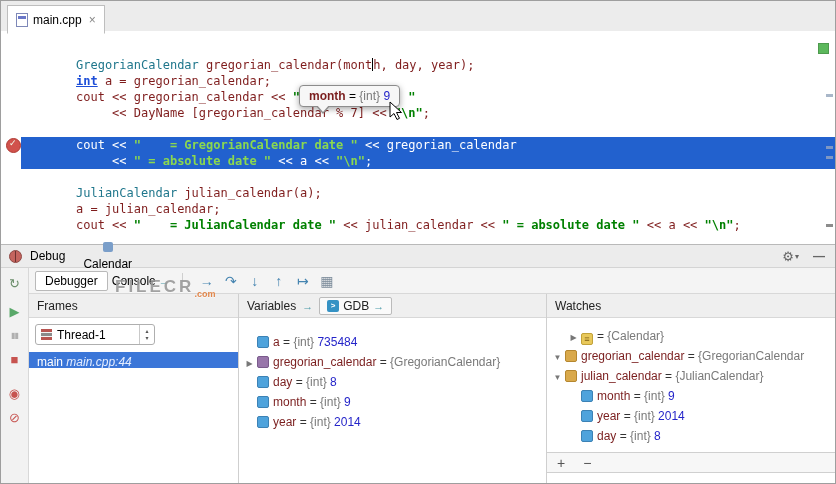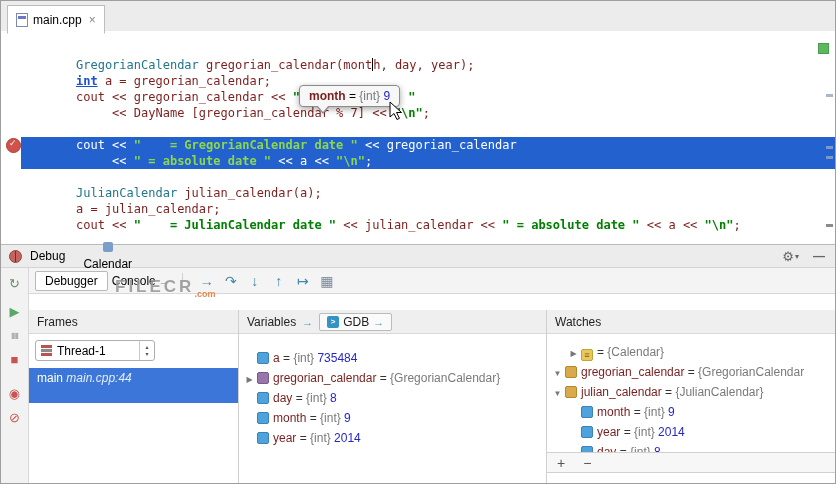--- a/index.html
+++ b/index.html
@@ -57,33 +57,33 @@
   .console-arrow,.hdr-arrow{color:#4A9AA8;font-size:11px;}
   .tsep{width:1px;height:16px;background:#CFCFCF;margin:0 8px;}
   .stepicon{display:inline-block;width:24px;text-align:center;font-size:14px;}
 
   .side-strip{position:absolute;left:0;top:23px;bottom:0;width:28px;background:#F2F2F2;border-right:1px solid #D8D8D8;display:flex;flex-direction:column;align-items:center;padding-top:4px;box-sizing:border-box;}
   .sideicon{height:24px;line-height:24px;font-size:13px;text-align:center;width:100%;}
   .sideicon:nth-child(2){margin-top:4px;}
   .sideicon:nth-child(3){font-size:8px;letter-spacing:-1px;}
   .sideicon:nth-child(5){margin-top:10px;}
 
-  .debug-body{position:absolute;left:28px;top:49px;right:0;bottom:0;margin-top:16px;}
+  .debug-body{position:absolute;left:28px;top:49px;right:0;bottom:0;}
   .panel{position:absolute;top:0;bottom:0;background:#FFF;box-sizing:border-box;overflow:hidden;}
   .panel.frames{left:0;width:210px;border-right:1px solid #CFCFCF;}
   .panel.vars{left:210px;width:308px;border-right:1px solid #CFCFCF;}
   .panel.watches{left:518px;width:290px;}
   .panel-header{height:24px;background:#EFEFEF;border-bottom:1px solid #D8D8D8;display:flex;align-items:center;padding:0 8px;gap:6px;color:#222;box-sizing:border-box;}
   .gdb-tab{display:flex;align-items:center;gap:4px;border:1px solid #BBB;background:#FAFAFA;padding:1px 7px;border-radius:2px;}
   .gdb-icon{width:12px;height:12px;background:#3592C4;border-radius:2px;color:#FFF;font-size:8px;font-weight:bold;text-align:center;line-height:12px;}
 
   .combo{position:absolute;left:6px;top:30px;width:120px;height:21px;background:#FFF;border:1px solid #AFAFAF;border-radius:3px;display:flex;align-items:center;gap:5px;padding:0 0 0 5px;box-sizing:border-box;}
   .thread-icon{width:11px;height:11px;background:linear-gradient(to bottom,#B85450 0 3px,#F3F3F3 3px 4px,#8A8A8A 4px 7px,#F3F3F3 7px 8px,#B85450 8px 11px);}
   .combo-arrows{margin-left:auto;border-left:1px solid #C9C9C9;height:100%;width:14px;display:flex;flex-direction:column;align-items:center;justify-content:center;font-size:6px;color:#555;line-height:7px;}
-  .frame-row{position:absolute;left:0;right:0;top:58px;height:35px;line-height:20px;background:#3B76D8;color:#FFF;padding-left:8px;white-space:pre;}
+  .frame-row{position:absolute;left:0;right:0;top:58px;height:16px;line-height:20px;background:#3B76D8;color:#FFF;padding-left:8px;white-space:pre;}
   .frame-loc{font-style:italic;color:#E4EDFF;}
 
   .tree{position:absolute;left:0;right:0;}
   .panel.vars .tree{top:38px;}
   .panel.watches .tree{top:32px;}
   .trow{height:20px;line-height:20px;white-space:pre;overflow:hidden;}
   .arrow{display:inline-block;width:13px;text-align:center;font-size:8px;color:#777;}
   .vicon{display:inline-block;width:12px;height:12px;border-radius:2px;margin:0 4px 0 1px;vertical-align:-2px;}
   .vicon.primitive{background:#4FA3DC;border:1px solid #3C82B5;box-sizing:border-box;}
   .vicon.object{background:#9876AA;border:1px solid #7A5A8C;box-sizing:border-box;}

